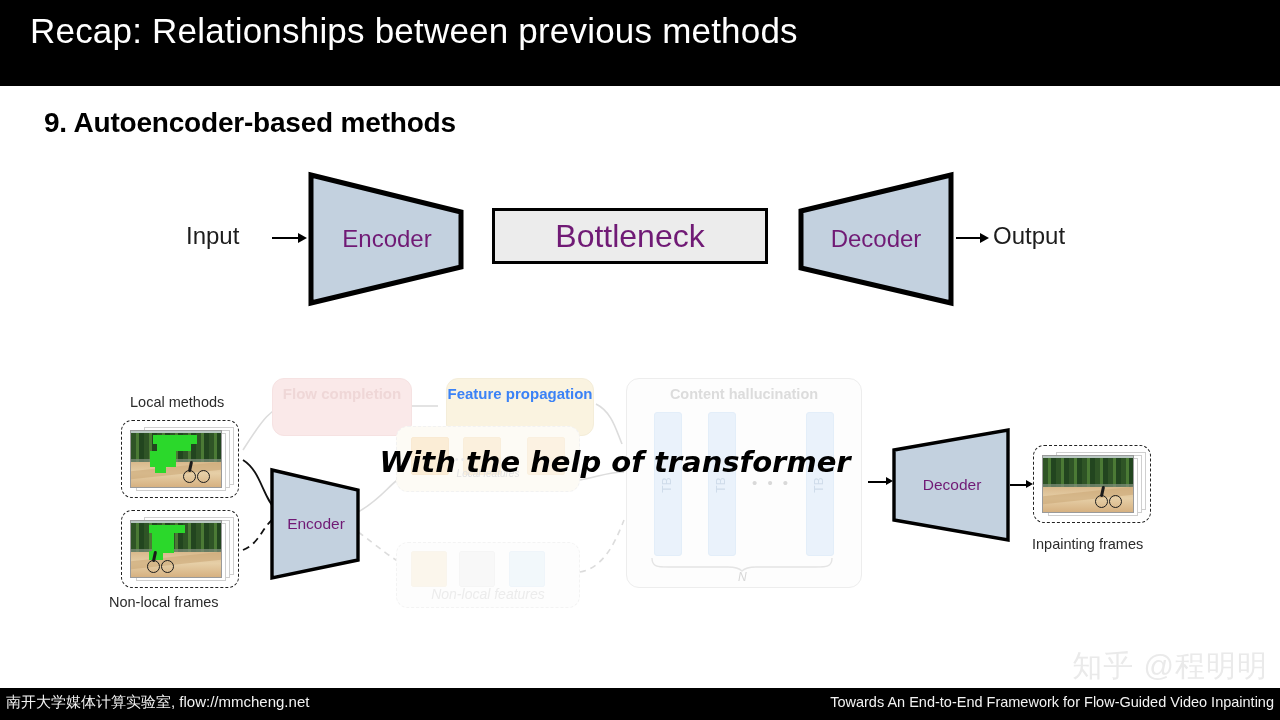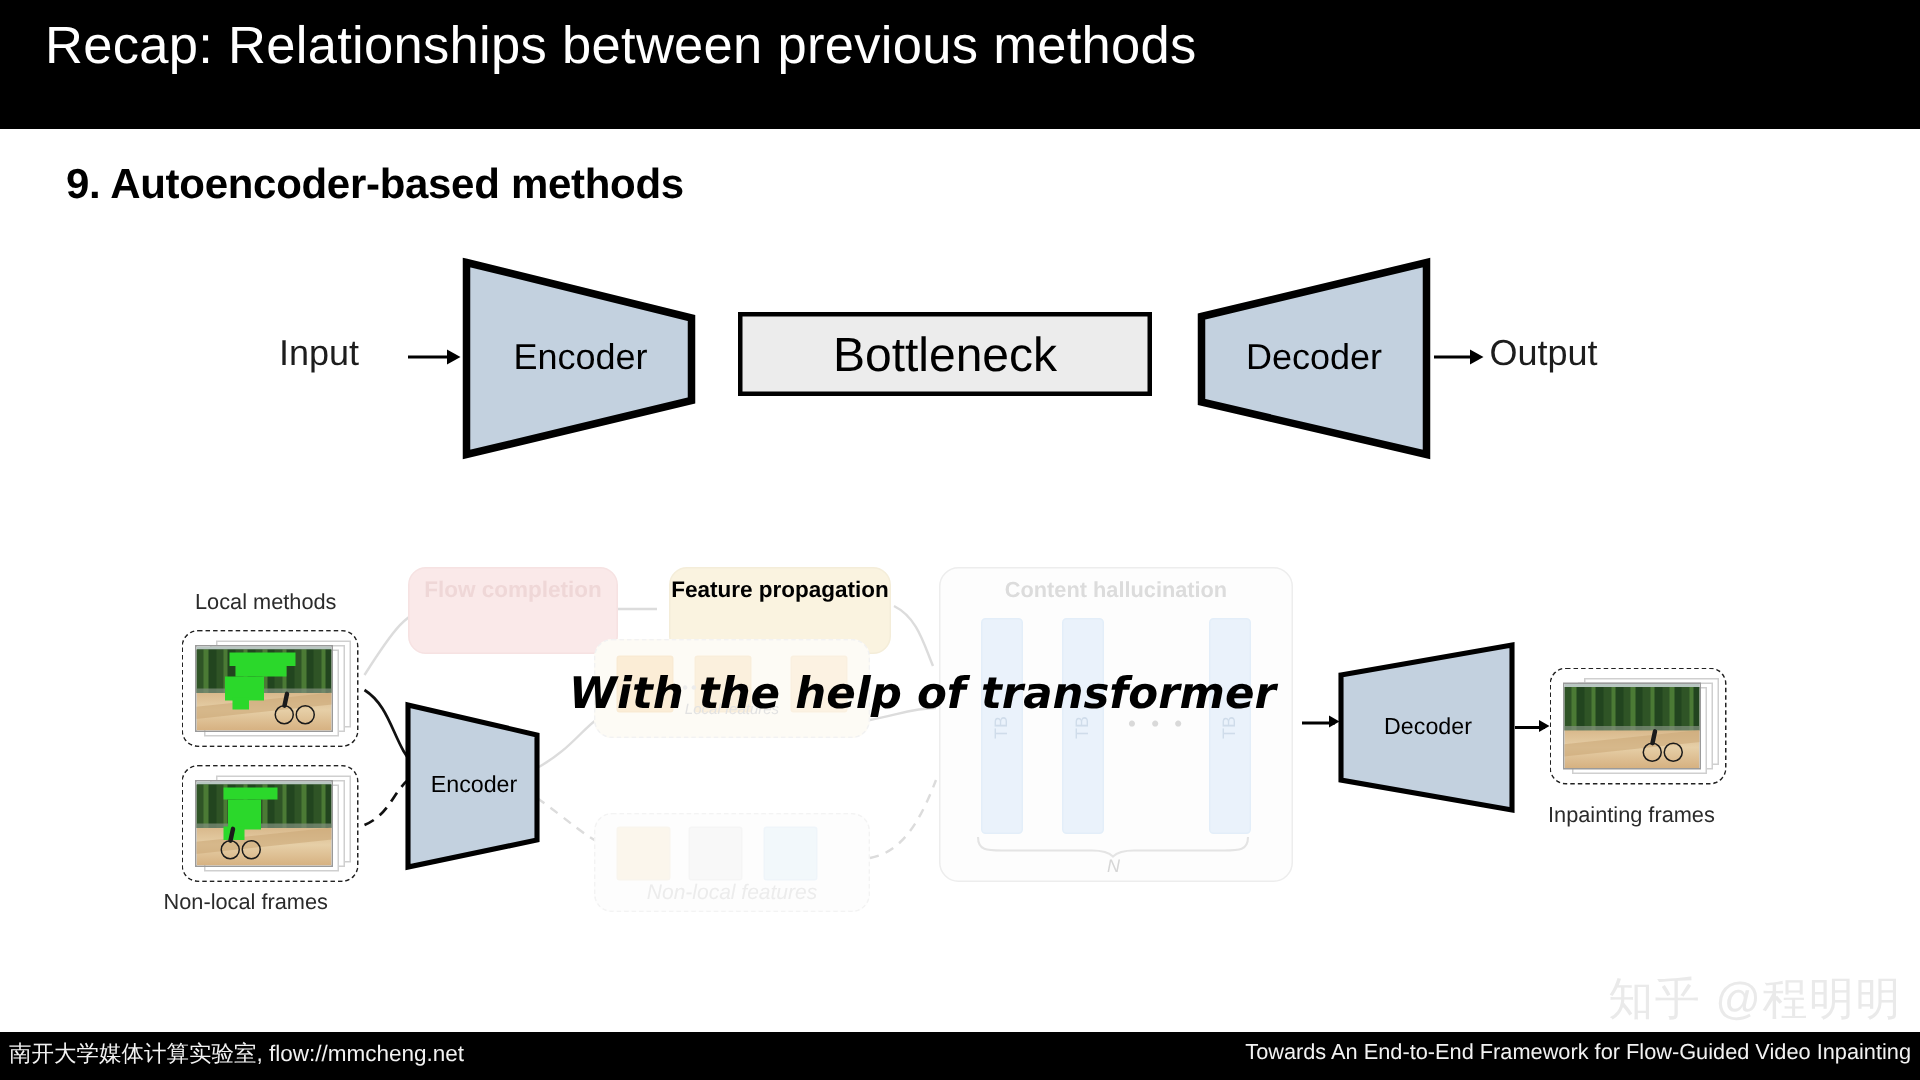--- a/index.html
+++ b/index.html
@@ -12,21 +12,21 @@
                font-weight:400;letter-spacing:.2px;white-space:nowrap;}
 
   
   #section-heading{position:absolute;left:44px;top:107px;font-size:28px;font-weight:bold;
                    color:#000;white-space:nowrap;letter-spacing:-.2px;}
 
   
   .trapz{position:absolute;}
   .trapz svg{display:block;overflow:visible;}
   .shape-label{position:absolute;display:flex;align-items:center;justify-content:center;
-               color:#000000;pointer-events:none;}
+               color:#701a75;pointer-events:none;}
 
   .arrow-line{position:absolute;background:#000;height:2px;}
   .arrow-head{position:absolute;width:0;height:0;border-top:5px solid transparent;
               border-bottom:5px solid transparent;border-left:9px solid #000;}
 
   
   #ae-input-label{position:absolute;left:186px;top:222px;font-size:24px;color:#1d1d1d;}
   #ae-output-label{position:absolute;left:993px;top:222px;font-size:24px;color:#1d1d1d;}
   #bottleneck-box{position:absolute;left:492px;top:208px;width:276px;height:56px;
                   background:#ececec;border:3px solid #000;box-sizing:border-box;}
@@ -201,21 +201,21 @@
     </svg>
   </div>
   <div class="shape-label" style="left:270px;top:468px;width:92px;height:112px;font-size:15.5px;">Encoder</div>
 
   <div class="faded-box" style="left:272px;top:378px;width:140px;height:58px;background:#fae9e9;border:1.5px solid #f6e2e2;"></div>
   <div class="faded-label" style="left:272px;top:385px;width:140px;color:#efd7d7;">
     <span>Flow completion</span>
   </div>
 
   <div class="faded-box" style="left:446px;top:378px;width:148px;height:58px;background:#faf3e0;border:1.5px solid #f4edd9;"></div>
-  <div class="faded-label" style="left:446px;top:385px;width:148px;color:#000000;">
+  <div class="faded-label" style="left:446px;top:385px;width:148px;color:#3b82f6;">
     <span>Feature propagation</span>
   </div>
 
   <div class="faded-box" style="left:396px;top:426px;width:184px;height:66px;background:#fdfbf5;border:1.5px dashed #f2f2f2;">
     <div style="position:absolute;left:14px;top:10px;width:36px;height:36px;background:#fbe6c6;
                 border:1px solid #f7e2c2;border-radius:2px;opacity:.65;"></div>
     <div style="position:absolute;left:66px;top:10px;width:36px;height:36px;background:#fbe6c6;
                 border:1px solid #f7e2c2;border-radius:2px;opacity:.5;"></div>
     <div style="position:absolute;left:130px;top:10px;width:36px;height:36px;background:#fbe6c6;
                 border:1px solid #f7e2c2;border-radius:2px;opacity:.4;"></div>

